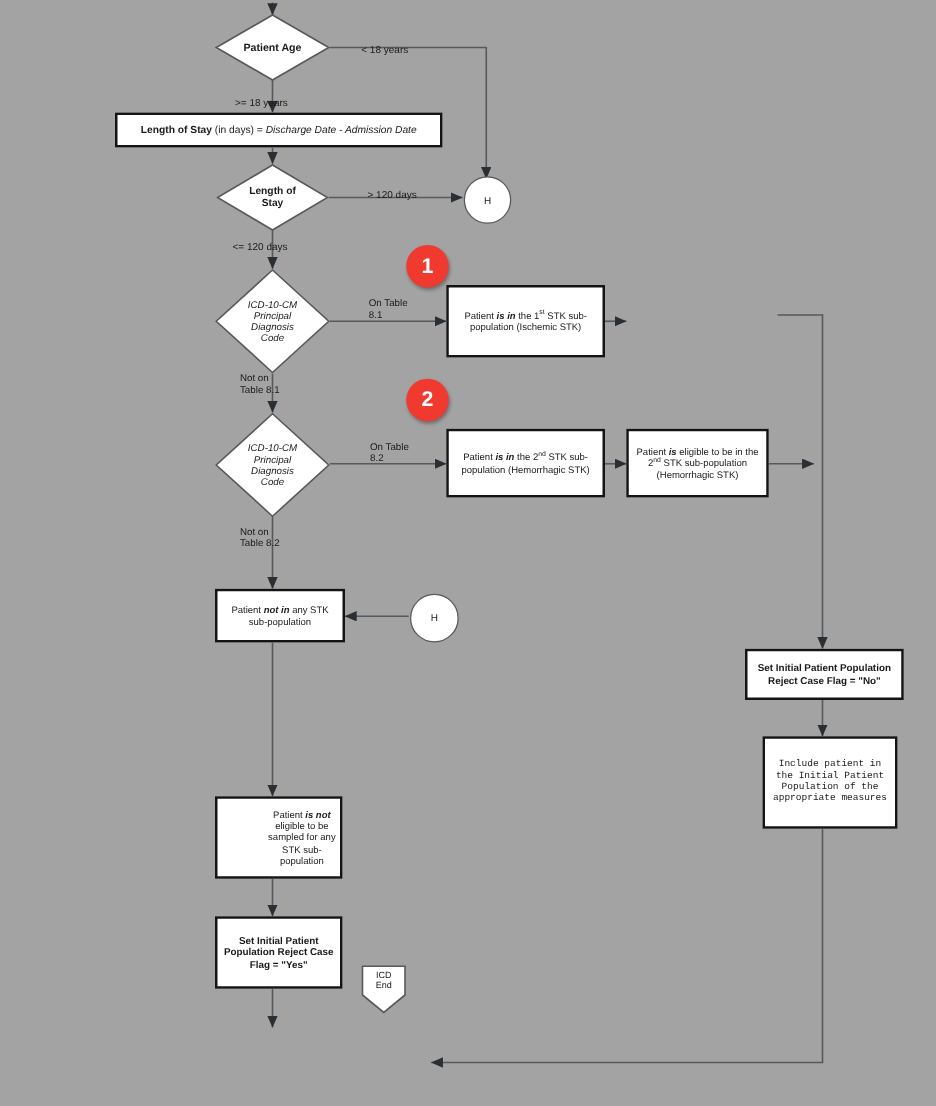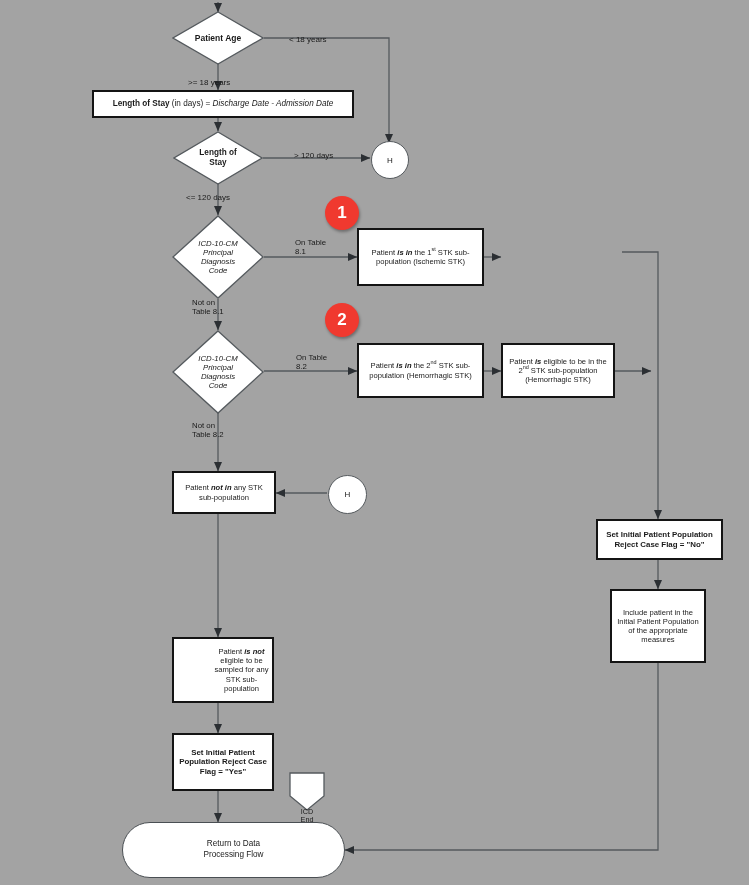--- a/index.html
+++ b/index.html
@@ -103,25 +103,24 @@
   .pent-wrap svg { position: absolute; left:0; top:0; }
   .pent-text {
     position: absolute;
     left: 0; top: 0;
     width: 100%;
     height: 100%;
     display: flex;
     flex-direction: column;
     align-items: center;
     justify-content: flex-start;
-    padding-top: 16px;
+    padding-top: 4px;
     box-sizing: border-box;
     line-height: 1.15;
     color: #1a1a1a;
-    margin-top: 20px;
   }
   b { font-weight: 700; }
   i { font-style: italic; }
   .sup { font-size: 0.72em; vertical-align: super; line-height: 0; }
 </style>
 </head>
 <body>
 
 <div id="canvas">
 
@@ -244,21 +243,21 @@
   </div>
 
   <div class="node proc" style="left:172px; top:733px; width:102px; height:58px; font-size:7.9px; font-weight:700;">
     <span>Set Initial Patient Population Reject Case Flag = "Yes"</span>
   </div>
 
   <div class="node proc" style="left:596px; top:519px; width:127px; height:41px; font-size:7.9px; font-weight:700;">
     <span>Set Initial Patient Population Reject Case Flag = "No"</span>
   </div>
 
-  <div class="node proc" style="left:610px; top:589px; width:96px; height:74px; font-size:7.6px;">
+  <div class="node proc" style="left:610px; top:589px; width:108px; height:74px; font-size:7.6px;font-family:Liberation Mono, monospace;">
     <span>Include patient in the Initial Patient Population of the appropriate measures</span>
   </div>
 
   <div class="conn" style="left:371px; top:141px; width:36px; height:36px; font-size:8px;">
     <span>H</span>
   </div>
 
   <div class="conn" style="left:328px; top:475px; width:37px; height:37px; font-size:8px;">
     <span>H</span>
   </div>
@@ -266,26 +265,20 @@
   <div class="pent-wrap" style="left:288px; top:772px; width:38px; height:40px;">
     <svg width="38" height="40" viewBox="0 0 38 40" xmlns="http://www.w3.org/2000/svg">
       <polygon points="2,1 36,1 36,24 19,38 2,24" fill="#ffffff" stroke="#555a5e" stroke-width="1.3"></polygon>
     </svg>
     <div class="pent-text" style="font-size:7.2px;">
       <span>ICD</span>
       <span>End</span>
     </div>
   </div>
 
-  <div class="terminator" style="left:122px; top:822px; width:223px; height:56px; border-radius:28px; font-size:8.2px;">
-    <div>
-      <div>Return to Data</div>
-      <div>Processing Flow</div>
-    </div>
-  </div>
 
   <div class="lbl" style="left:289px; top:35px; font-size:8px;">&lt; 18 years</div>
 
   <div class="lbl" style="left:188px; top:78px; font-size:8px;">&gt;= 18 years</div>
 
   <div class="lbl" style="left:294px; top:151px; font-size:8px;">&gt; 120 days</div>
 
   <div class="lbl" style="left:186px; top:193px; font-size:8px;">&lt;= 120 days</div>
 
   <div class="lbl" style="left:295px; top:238px; font-size:7.8px;">

